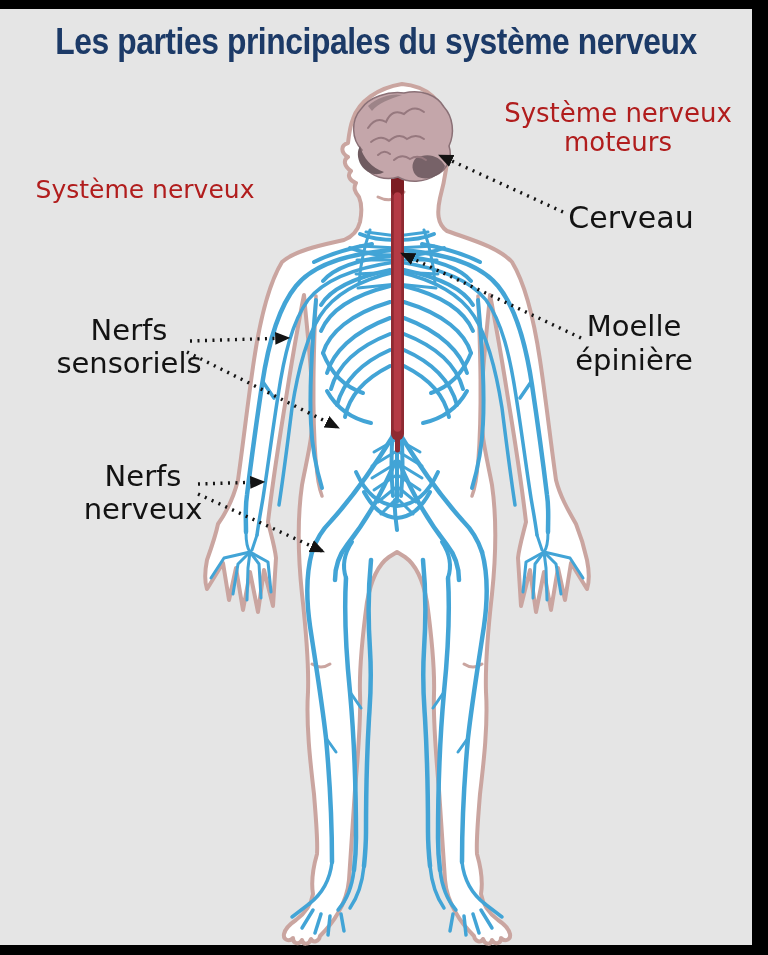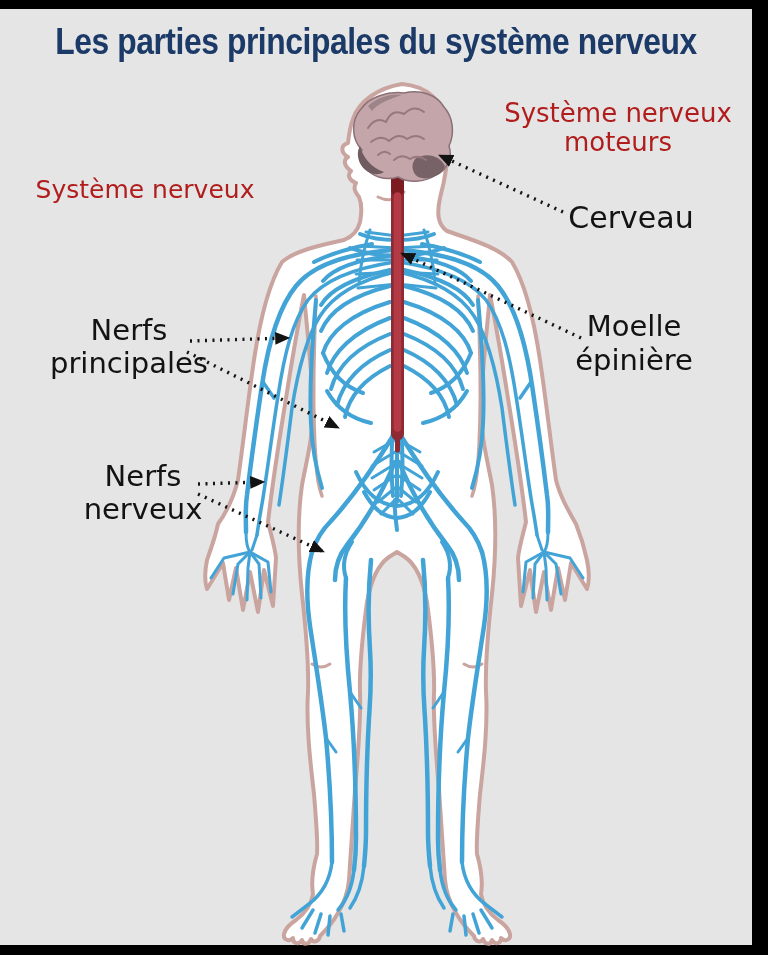--- a/index.html
+++ b/index.html
@@ -268,20 +268,20 @@
   </div>
   <div id="lbl-cerveau" class="label label-black">
     <span>Cerveau</span>
   </div>
   <div id="lbl-moelle" class="label label-black">
     <span>Moelle</span><br>
     <span>épinière</span>
   </div>
   <div id="lbl-sens" class="label label-black">
     <span>Nerfs</span><br>
-    <span>principales</span>
+    <span>sensoriels</span>
   </div>
   <div id="lbl-mot" class="label label-black">
     <span>Nerfs</span><br>
     <span>nerveux</span>
   </div>
 
 </div>
 
 </body></html>

